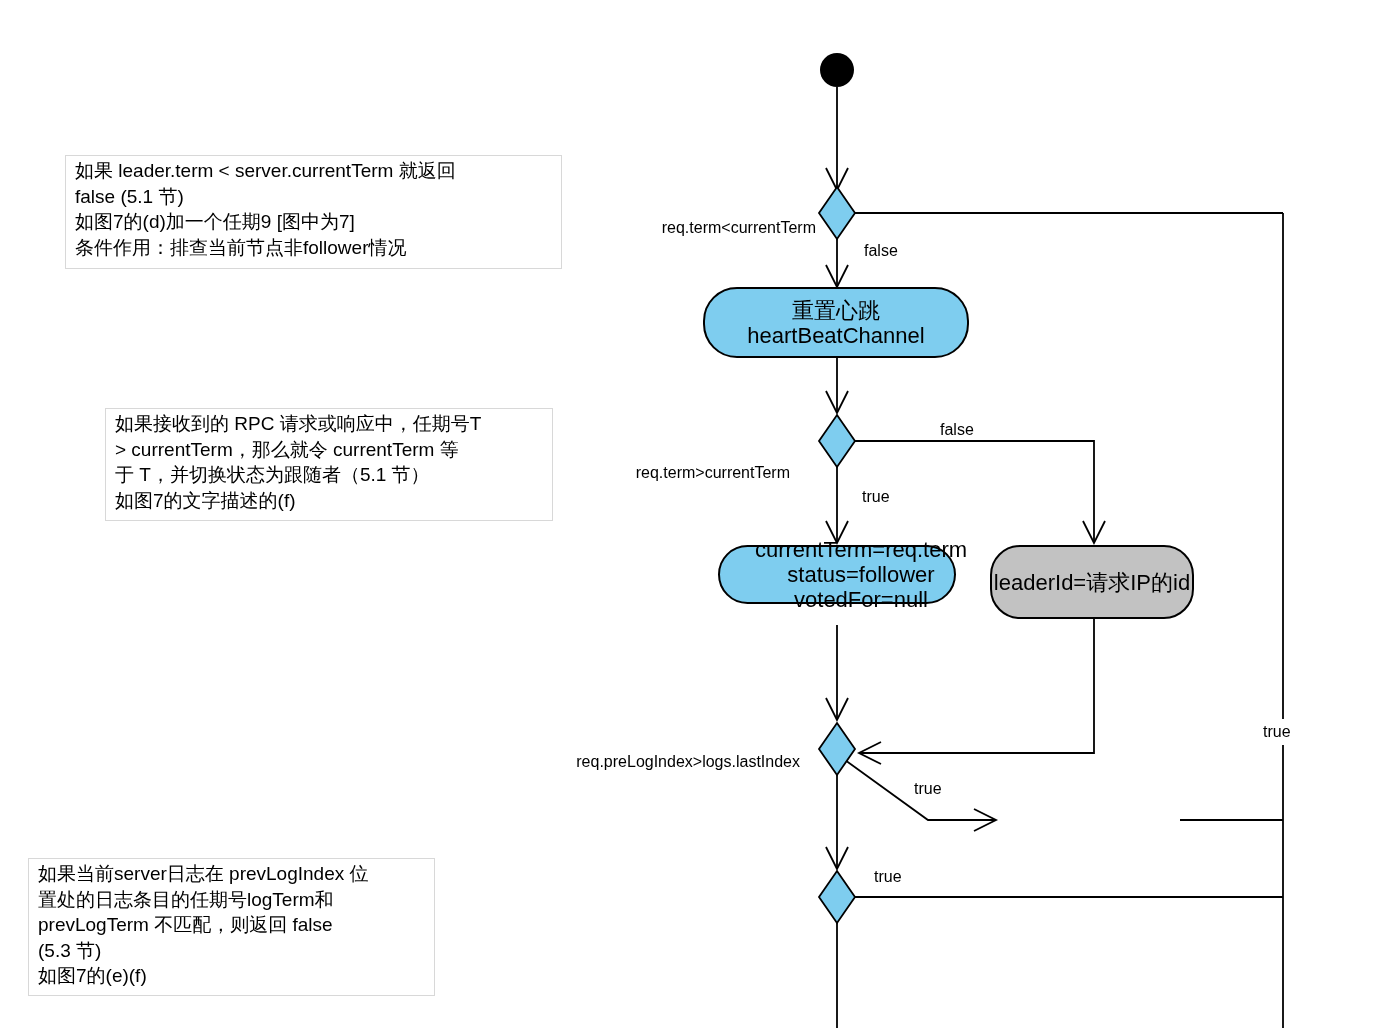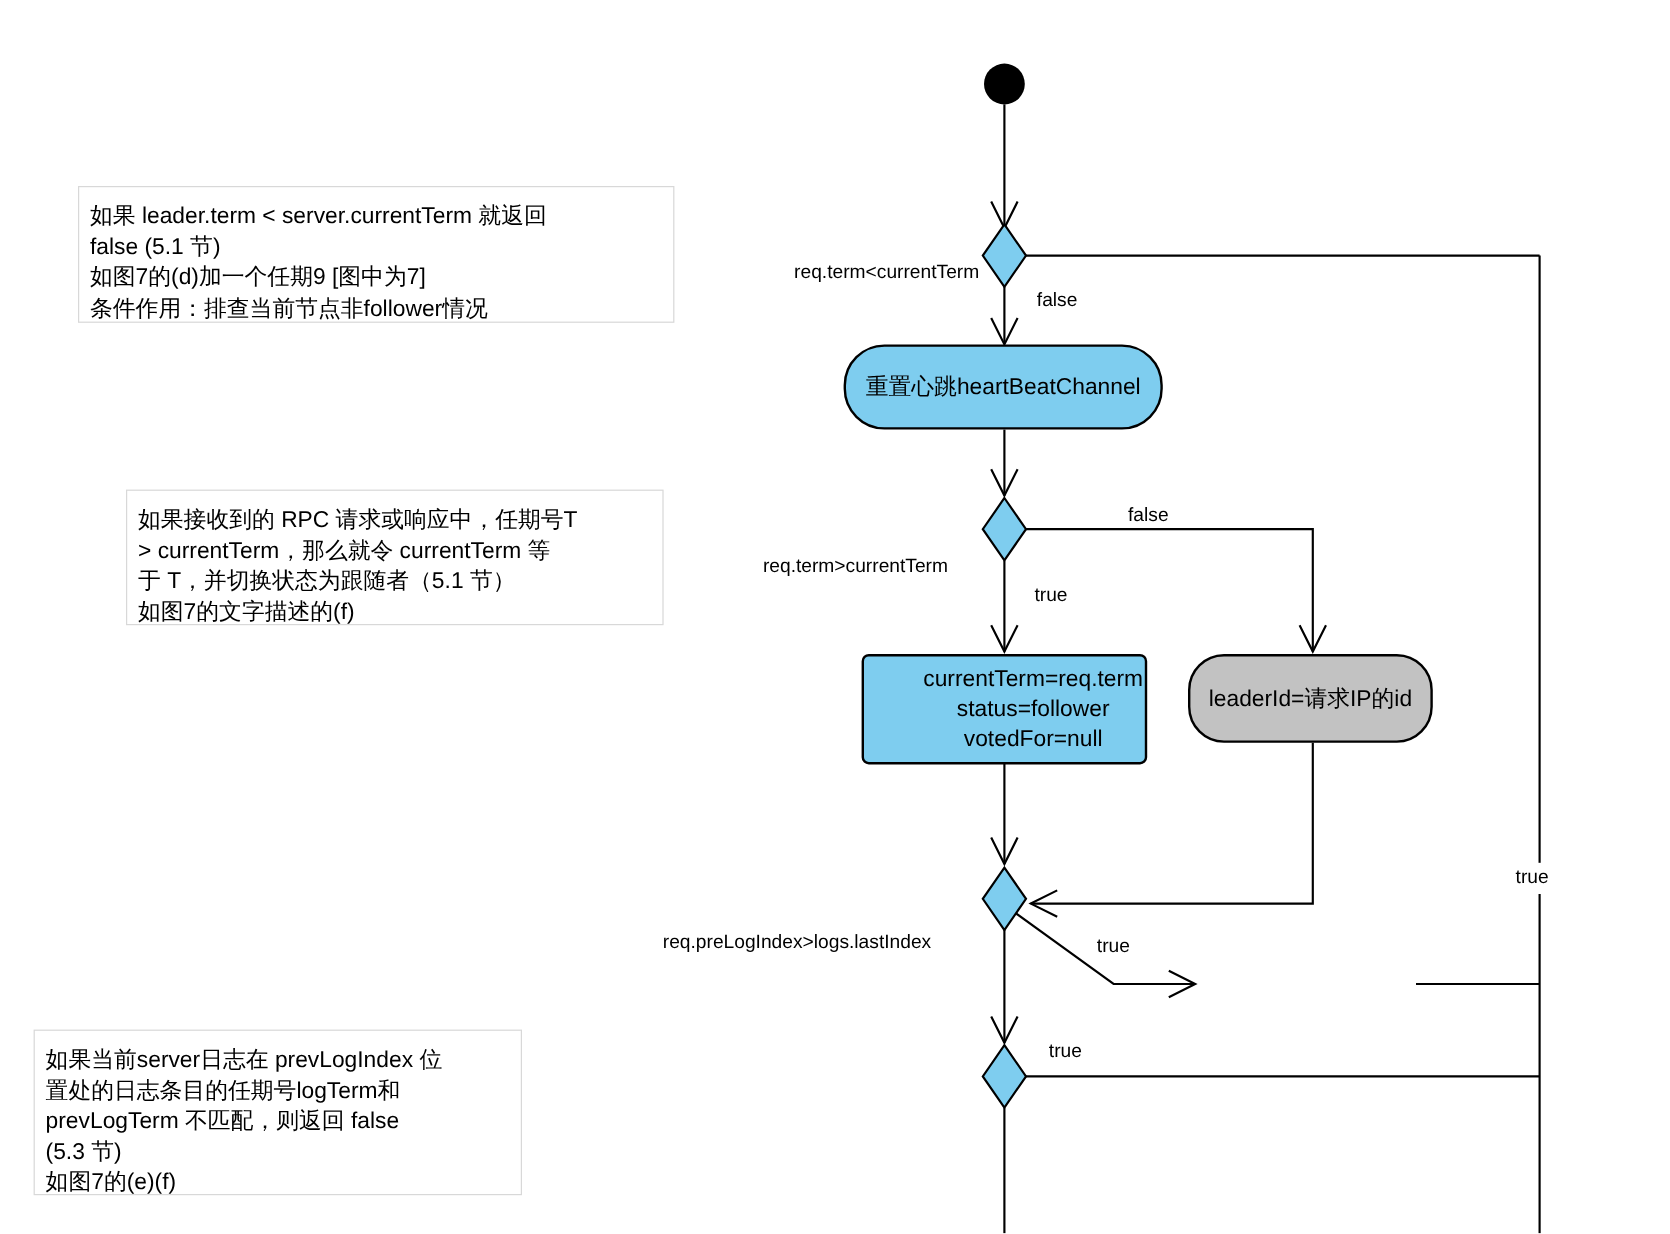--- a/index.html
+++ b/index.html
@@ -3,26 +3,26 @@
 <meta charset="utf-8">
 <style>
   html,body{margin:0;padding:0;background:#ffffff;}
   .canvas{
     position:relative;width:1392px;height:1028px;background:#ffffff;overflow:hidden;
     font-family:"Liberation Sans","DejaVu Sans",sans-serif;color:#000;
   }
   svg.wires{position:absolute;left:0;top:0;width:1392px;height:1028px;}
   .note{
     position:absolute;background:#ffffff;border:1px solid #d8d8d8;
-    padding:12px 9px;font-size:19px;line-height:25.5px;white-space:pre-line;
+    padding:2px 9px;font-size:19px;line-height:25.5px;white-space:pre-line;
     box-sizing:border-box;
   }
   .node{
     position:absolute;display:flex;align-items:center;justify-content:center;
-    border:2.5px solid #000;text-align:center;font-size:19px;line-height:25px;
+    border:2.5px solid #000;text-align:center;font-size:22px;line-height:25px;
     white-space:pre-line;box-sizing:border-box;
   }
   .node.blue{background:#7ecdef;}
   .node.gray{background:#c2c2c2;text-align:center;}
   .lbl{position:absolute;font-size:16px;line-height:22px;white-space:pre-line;}
   .lbl.right{text-align:right;}
   .lbl.center{text-align:center;}
   .lbl.onrail{background:#ffffff;padding:2px 5px;}
 </style>
 </head>
@@ -88,28 +88,28 @@
 &gt; currentTerm，那么就令 currentTerm 等
 于 T，并切换状态为跟随者（5.1 节）
 如图7的文字描述的(f)</div>
   <div class="note" style="left:28px;top:858px;width:407px;height:138px;">如果当前server日志在 prevLogIndex 位
 置处的日志条目的任期号logTerm和
 prevLogTerm 不匹配，则返回 false
 (5.3 节)
 如图7的(e)(f)</div>
 
   <div class="node blue" style="left:703px;top:287px;width:266px;height:71px;border-radius:34px;">重置心跳heartBeatChannel</div>
-  <div class="node blue" style="left:718px;top:545px;width:238px;height:92px;border-radius:6px;padding-left:48px;">currentTerm=req.term
+  <div class="node blue" style="left:718px;top:545px;width:238px;height:59px;border-radius:30px;padding-left:48px;">currentTerm=req.term
 status=follower
 votedFor=null</div>
   <div class="node gray" style="left:990px;top:545px;width:204px;height:74px;border-radius:30px;">leaderId=请求IP的id</div>
 
   <div class="lbl right" style="left:560px;top:217px;width:256px;">req.term&lt;currentTerm</div>
   <div class="lbl right" style="left:540px;top:462px;width:250px;">req.term&gt;currentTerm</div>
-  <div class="lbl right" style="left:446px;top:751px;width:330px;margin-top:24px;">req.preLogIndex&gt;logs.lastIndex</div>
+  <div class="lbl right" style="left:470px;top:751px;width:330px;">req.preLogIndex&gt;logs.lastIndex</div>
 
   <div class="lbl" style="left:864px;top:240px;">false</div>
   <div class="lbl" style="left:940px;top:419px;">false</div>
   <div class="lbl" style="left:862px;top:486px;">true</div>
   <div class="lbl" style="left:914px;top:778px;">true</div>
   <div class="lbl" style="left:874px;top:866px;">true</div>
   <div class="lbl center onrail" style="left:1258px;top:719px;">true</div>
 
 </div>
 

